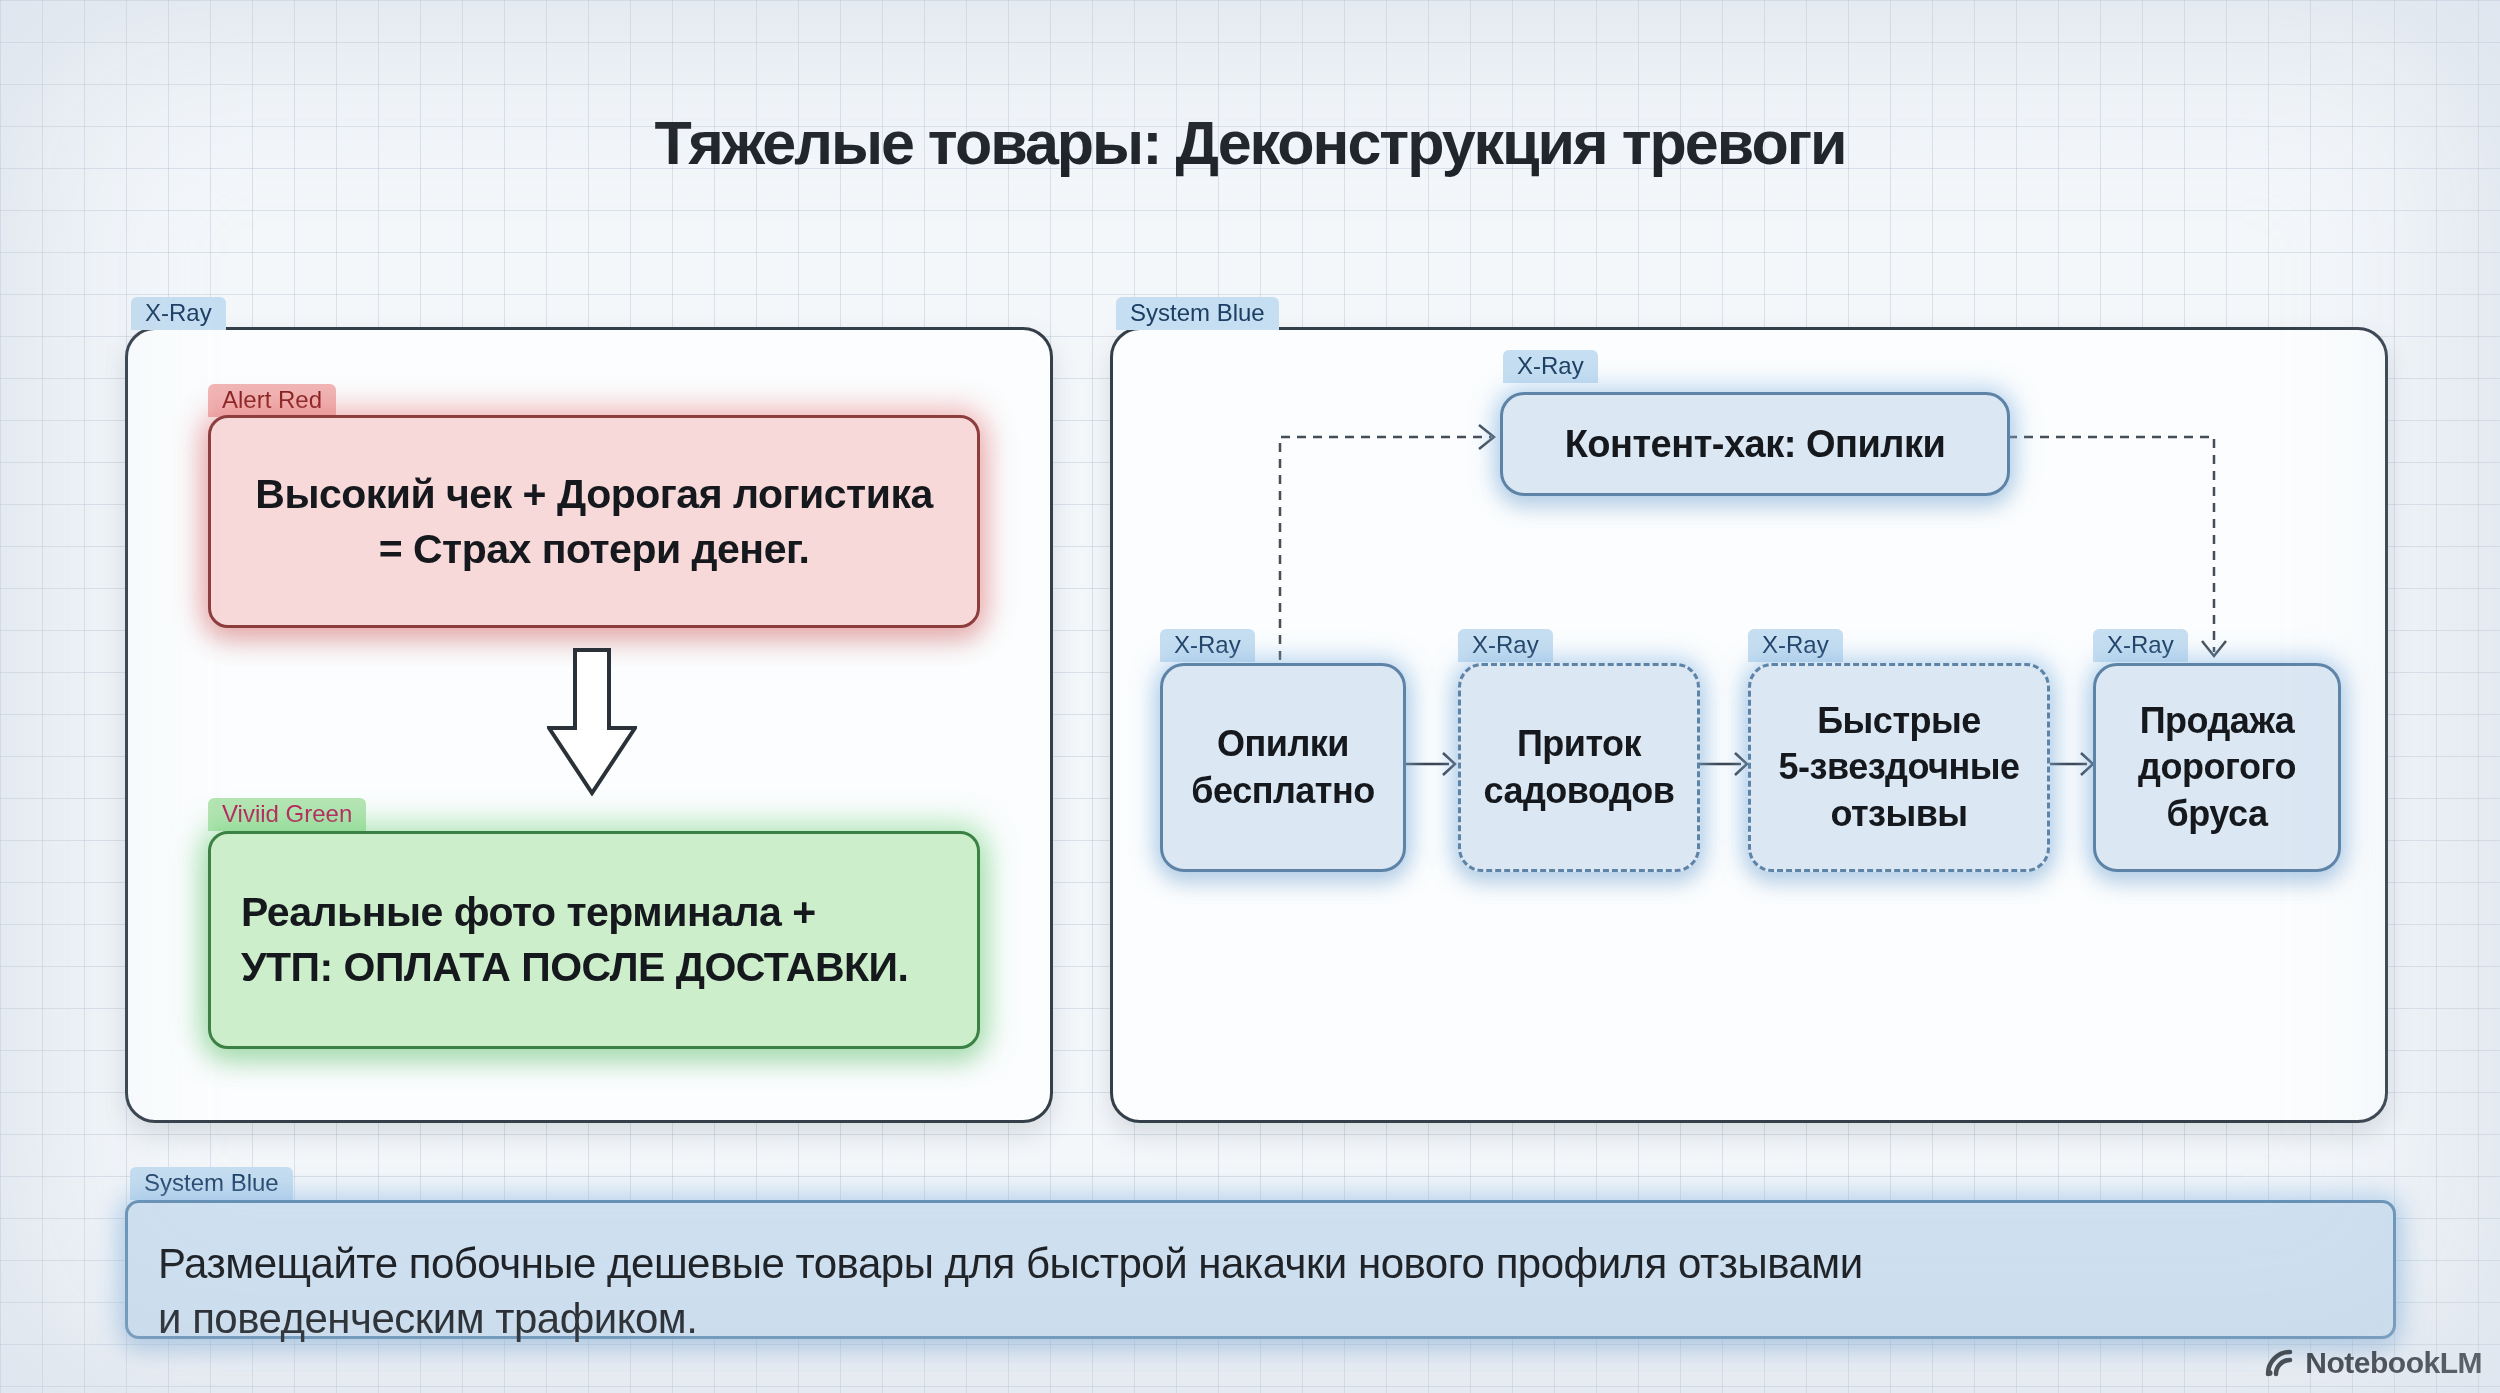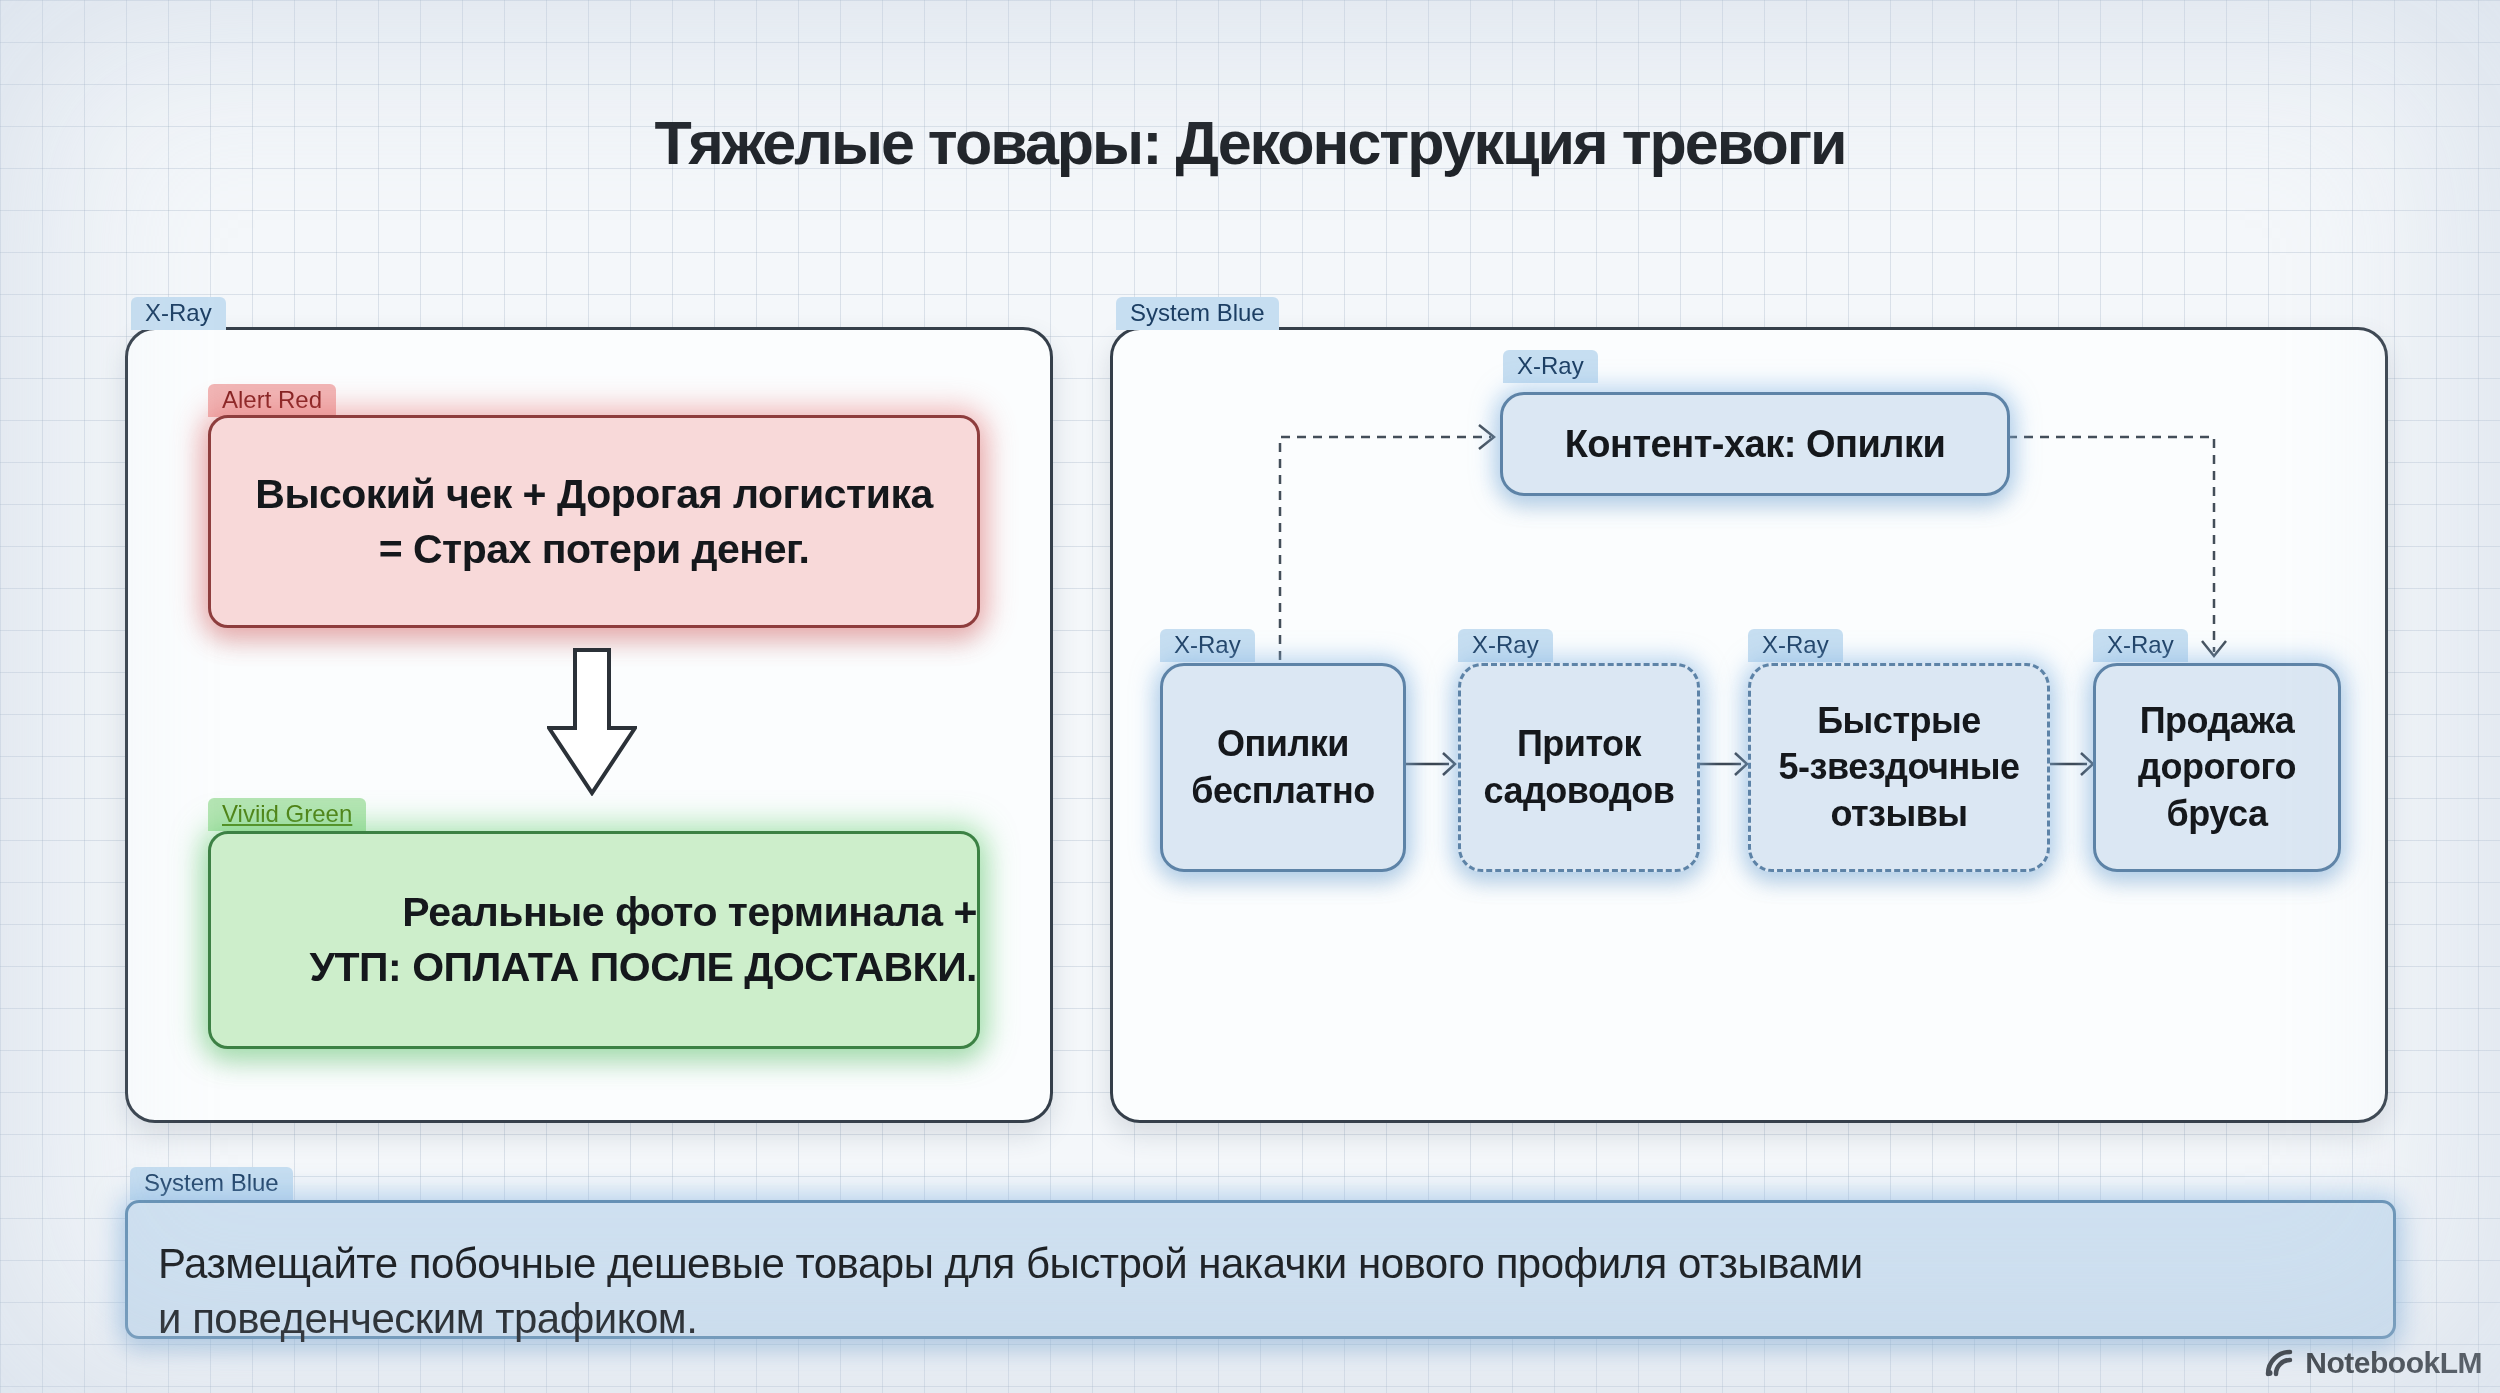--- a/index.html
+++ b/index.html
@@ -21,34 +21,34 @@
   .panel{
     position:absolute;background:#fbfdfe;border:3px solid #353f4a;border-radius:30px;
     box-shadow:0 12px 26px rgba(60,80,100,.16);
   }
   .tag{
     position:absolute;font-size:24px;line-height:30px;padding:1px 14px 2px;
     border-radius:6px 6px 0 0;white-space:nowrap;
     background:#c6def1;color:#1c3e63;
   }
   .tag.red{background:#f1b6b6;color:#7f1d1d;}
-  .tag.green{background:#b5e5b4;color:#4d7c0f;text-decoration:underline;}
+  .tag.green{background:#b5e5b4;color:#be185d;}
   .notebox{position:absolute;display:flex;align-items:center;border-radius:20px;}
   .notebox .txt{width:100%;font-weight:bold;color:#15181c;white-space:pre-line;}
   .box-red{
     background:#f8d9d9;border:3px solid #8e3d3d;
     box-shadow:0 0 28px 8px rgba(232,110,110,.45), 0 14px 24px rgba(160,70,70,.22);
     align-items:center;
   }
   .box-red .txt{text-align:center;font-size:41px;line-height:1.32;letter-spacing:-.5px;}
   .box-green{
     background:#cdeecb;border:3px solid #3c8144;
     box-shadow:0 0 28px 8px rgba(108,212,120,.5), 0 14px 24px rgba(70,150,85,.22);
   }
-  .box-green .txt{text-align:right;font-size:41px;line-height:1.35;letter-spacing:-.5px;padding-left:30px;margin-left:12px;}
+  .box-green .txt{text-align:left;font-size:41px;line-height:1.35;letter-spacing:-.5px;padding-left:30px;}
   .box-blue{
     background:#dbe7f3;border:3px solid #5d83a7;border-radius:24px;
     box-shadow:0 0 22px 6px rgba(140,185,230,.55), 0 12px 20px rgba(90,130,170,.22);
   }
   .box-blue.dashed{border-style:dashed;}
   .box-blue .txt{text-align:center;font-size:36px;line-height:1.28;letter-spacing:-.5px;}
   .hackbox .txt{font-size:38px;}
   .bottombar{
     position:absolute;left:125px;top:1200px;width:2265px;height:133px;
     background:#cfe1f1;border:3px solid #6490b4;border-radius:14px;

